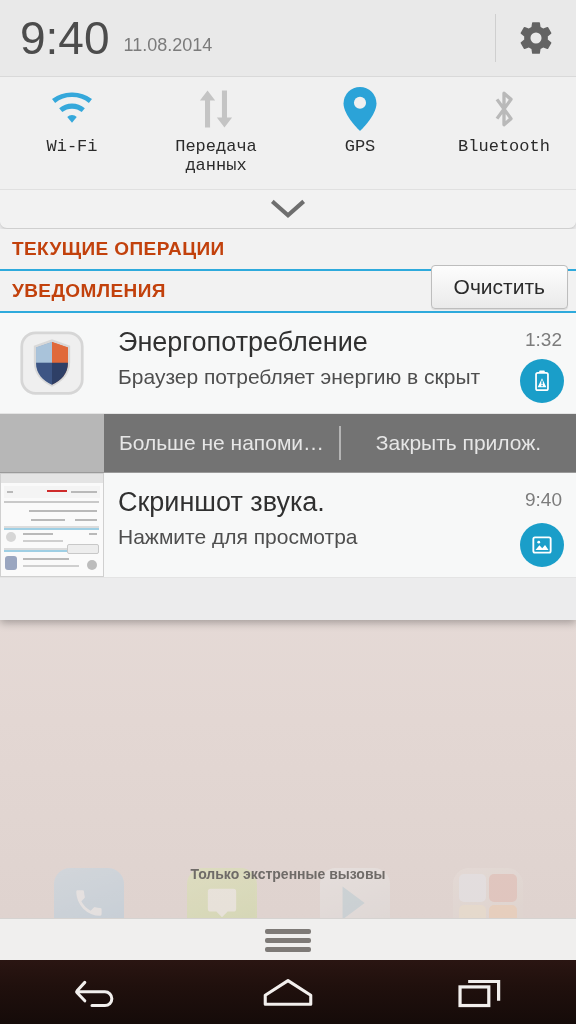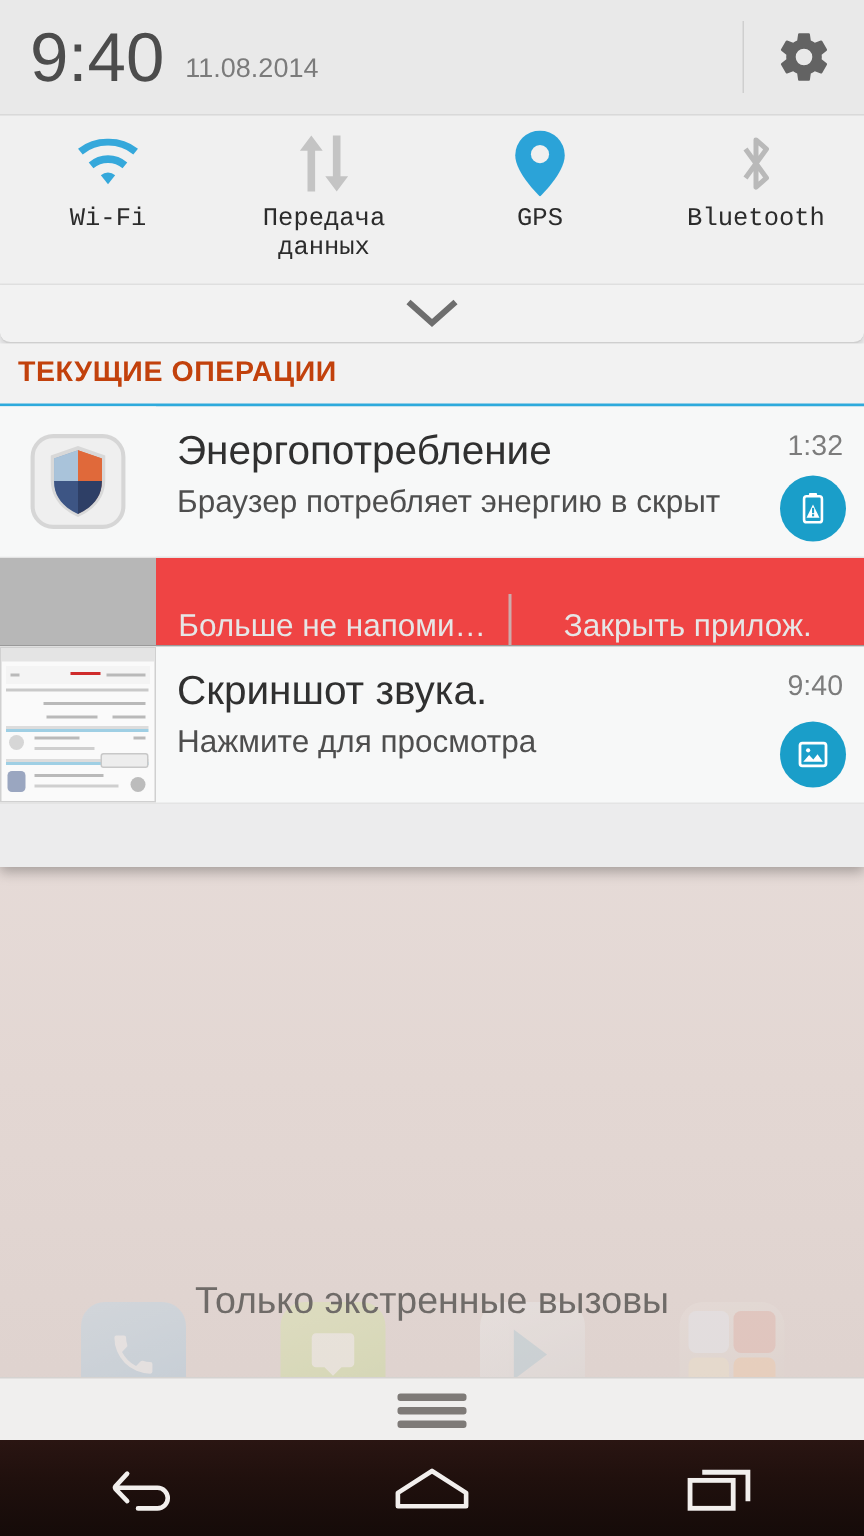--- a/index.html
+++ b/index.html
@@ -33,21 +33,21 @@
   .d-play{background:linear-gradient(160deg,#f0f0f0,#dcdcdc);}
   .d-folder{background:linear-gradient(160deg,#e9e2dd,#ddd3cd);display:grid;grid-template-columns:1fr 1fr;grid-template-rows:1fr 1fr;gap:3px;padding:6px;box-sizing:border-box;}
   .mini{border-radius:5px;}
   .mini.m1{background:#e8eef5;}
   .mini.m2{background:#e2b0a4;}
   .mini.m3{background:#f0e3c8;}
   .mini.m4{background:#f3c7a0;}
   .glyph{position:absolute;left:50%;top:50%;transform:translate(-50%,-50%);opacity:.8;}
   .emergency{
     position:absolute;left:0;right:0;bottom:78px;text-align:center;
-    font-size:25px;color:#6f6b68;
+    font-size:14px;color:#6f6b68;font-weight:bold;
   }
 
   
   .shade{
     position:absolute;left:0;top:0;width:576px;
     background:#ececed;
     box-shadow:0 3px 8px rgba(0,0,0,.28);
   }
   
   .sb{
@@ -104,21 +104,21 @@
   .n-text{font-size:21px;color:#4e4e4e;margin-top:6px;white-space:nowrap;overflow:hidden;max-width:380px;}
   .n-time{position:absolute;right:14px;top:16px;font-size:19px;color:#7c7c7c;}
   .n-badge{
     position:absolute;right:12px;bottom:10px;width:44px;height:44px;border-radius:50%;
     background:#1a9ec9;display:flex;align-items:center;justify-content:center;
   }
 
   
   .actions{display:flex;background:#a9a9a9;border-bottom:1px solid #9a9a9a;}
   .act-spacer{flex:0 0 104px;background:#b7b7b7;}
-  .act-wrap{flex:1;display:flex;align-items:flex-end;height:58px;background:#ef4444;}
+  .act-wrap{flex:1;display:flex;align-items:center;height:58px;background:#737373;}
   .act{
     flex:1;text-align:center;font-size:21px;color:#e6e6e6;
     white-space:nowrap;overflow:hidden;
   }
   .act-div{width:2px;height:34px;background:#c4c4c4;opacity:.8;}
 
   
   .thumb{
     width:104px;height:104px;background:#fafafa;border:1px solid #d0d0d0;
     box-sizing:border-box;position:relative;overflow:hidden;
@@ -256,20 +256,24 @@
       <svg width="38" height="22" viewBox="0 0 24 14">
         <path fill="none" stroke="#6e6e6e" stroke-width="2.6" stroke-linecap="square" d="M3 3l9 8 9-8"></path>
       </svg>
     </div>
 
     <div class="sec">
       <div class="sec-title">ТЕКУЩИЕ ОПЕРАЦИИ</div>
     </div>
 
 
+    <div class="sec">
+      <div class="sec-title">УВЕДОМЛЕНИЯ</div>
+      <div class="clear-btn">Очистить</div>
+    </div>
 
     <div class="notif">
       <div class="n-ico plain">
         <svg width="66" height="66" viewBox="0 0 24 24">
           <rect x="1" y="1" width="22" height="22" rx="5" fill="#efefef" stroke="#d6d6d6"></rect>
           <path d="M12 3.4l6.6 2.3v6c0 4.3-2.8 7.2-6.6 8.9-3.8-1.7-6.6-4.6-6.6-8.9v-6z" fill="#d8d8d8"></path>
           <path d="M12 4.4l5.8 2v5.5c0 3.8-2.4 6.3-5.8 7.9z" fill="#e0693a"></path>
           <path d="M12 4.4L6.2 6.4v5.5c0 3.8 2.4 6.3 5.8 7.9z" fill="#8fa8c8"></path>
           <path d="M12 11.9h5.8v-5.5L12 4.4z" fill="#e0693a"></path>
           <path d="M12 11.9H6.2V6.4L12 4.4z" fill="#a9c3da"></path>

